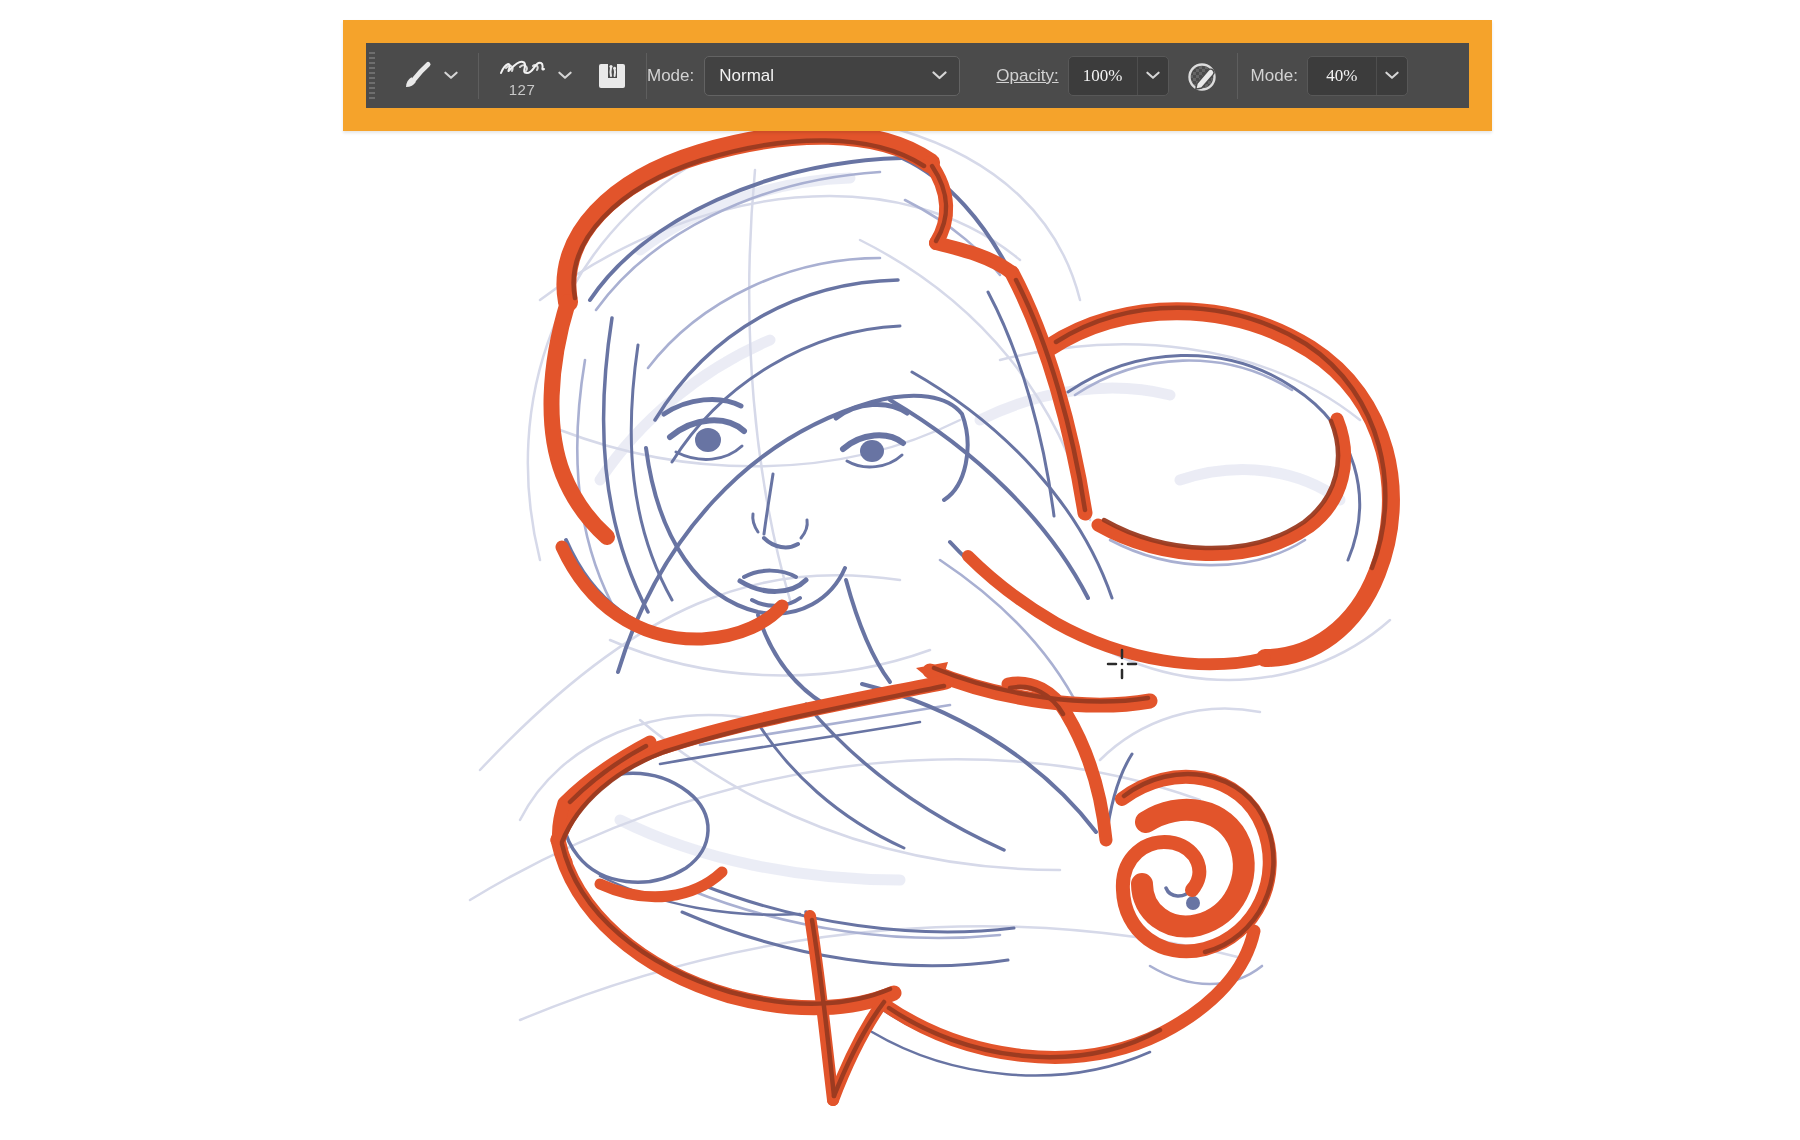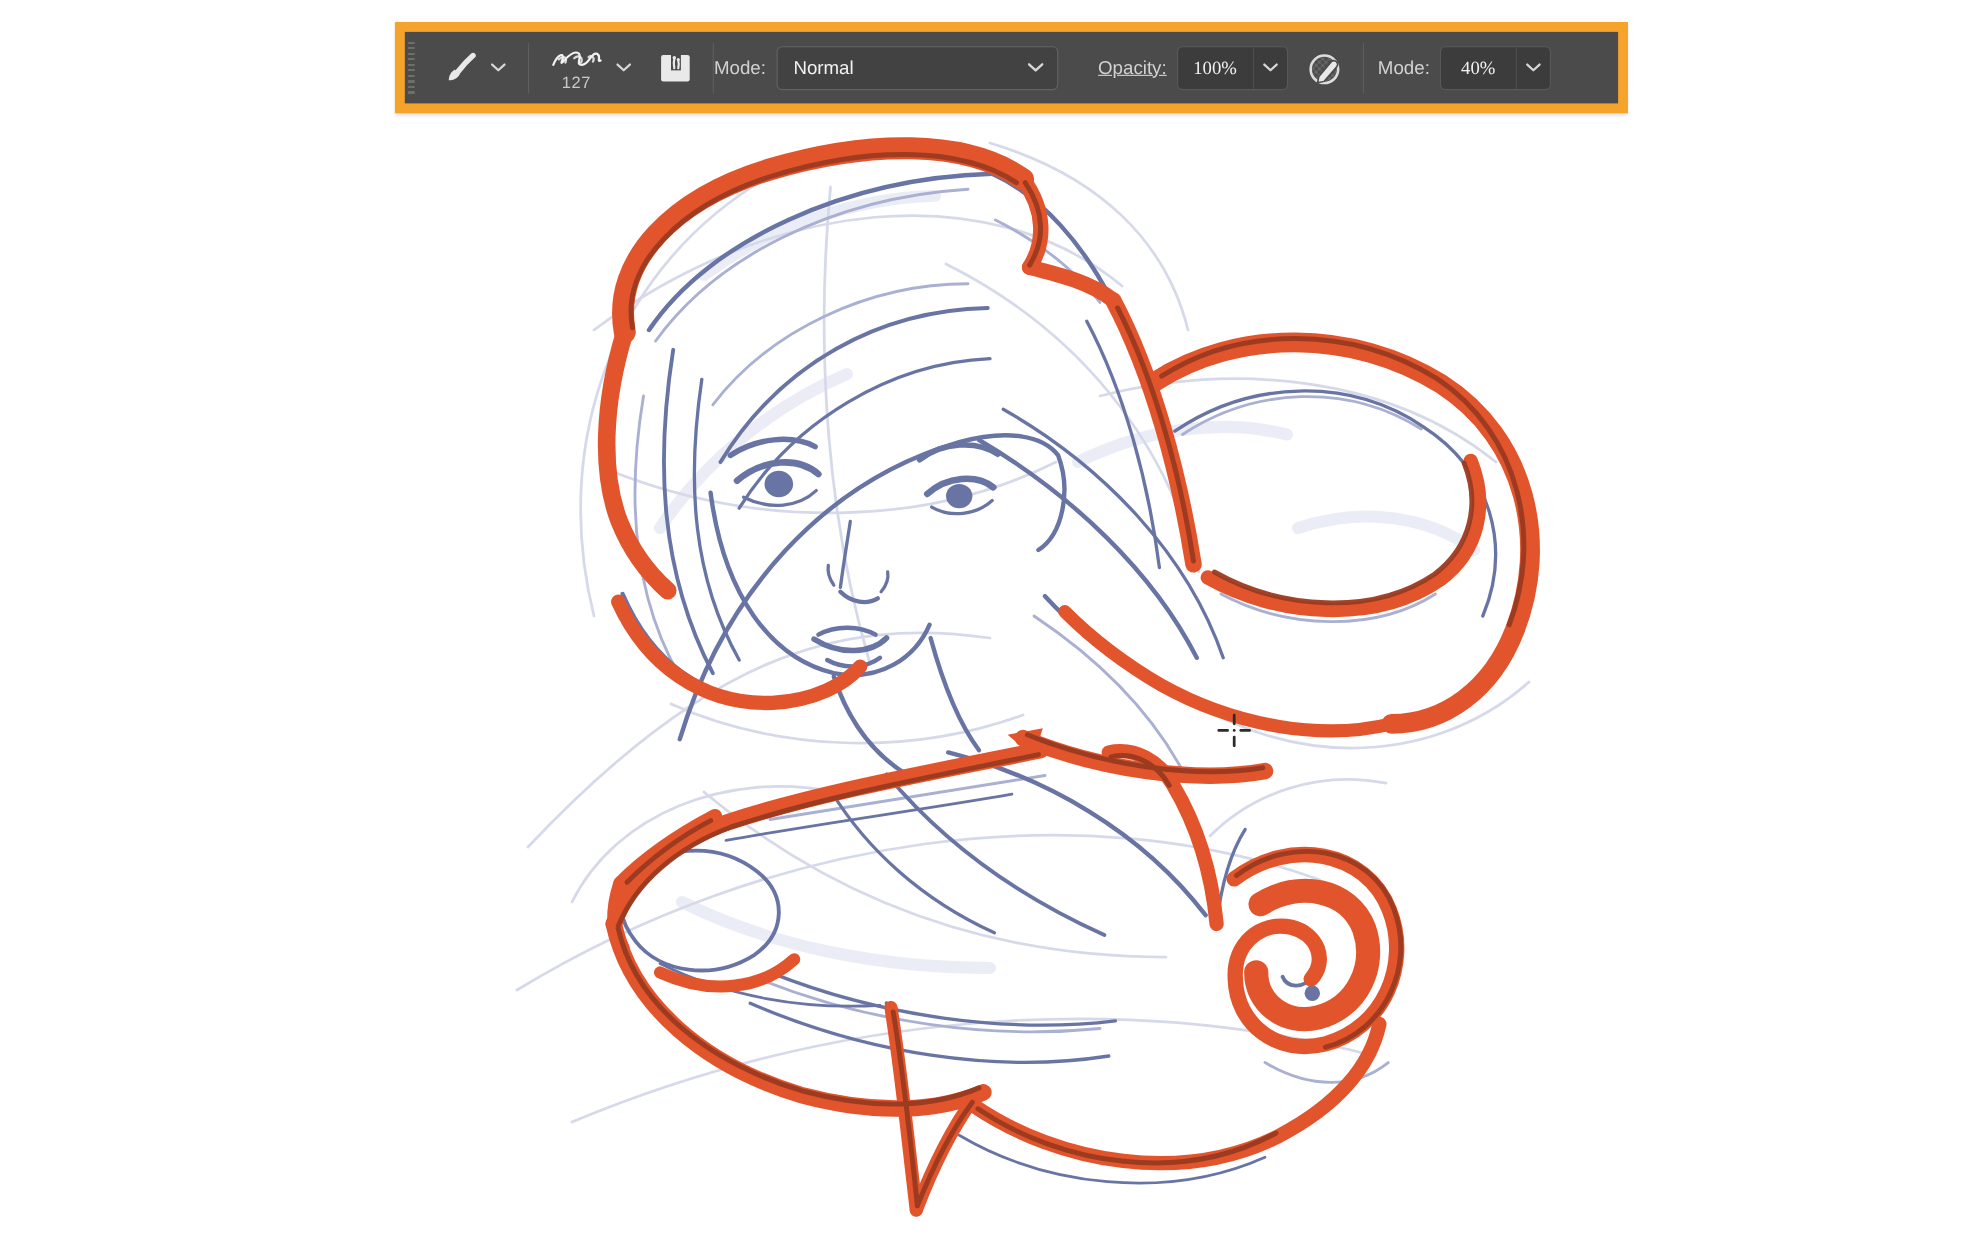--- a/index.html
+++ b/index.html
@@ -3,23 +3,23 @@
 <meta charset="utf-8">
 <style>
   html,body{margin:0;padding:0;background:#fff;}
   .page{
     position:relative;width:1800px;height:1140px;overflow:hidden;
     background:var(--canvas-background,#FFFFFF);
     font-family:"Liberation Sans","DejaVu Sans",sans-serif;
   }
   
   .highlight{
-    position:absolute;left:359px;top:20px;width:1103px;height:65px;
+    position:absolute;left:343px;top:20px;width:1103px;height:65px;
     background:var(--highlight-border,#F5A32B);
-    padding:9px;box-shadow:0 2px 3px rgba(0,0,0,.10);text-align:center;
+    padding:23px;box-shadow:0 2px 3px rgba(0,0,0,.10);text-align:center;
   }
   .bar{
     width:100%;height:100%;background:var(--bar-background,#4B4B4B);
     display:flex;align-items:center;position:relative;
   }
   .grip{
     width:6px;height:48px;margin-left:3px;flex:none;
     background:repeating-linear-gradient(to bottom,#6e6e6e 0 2px,transparent 2px 5px);
   }
   .vdiv{width:1px;height:46px;background:var(--divider,#5E5E5E);flex:none;}

